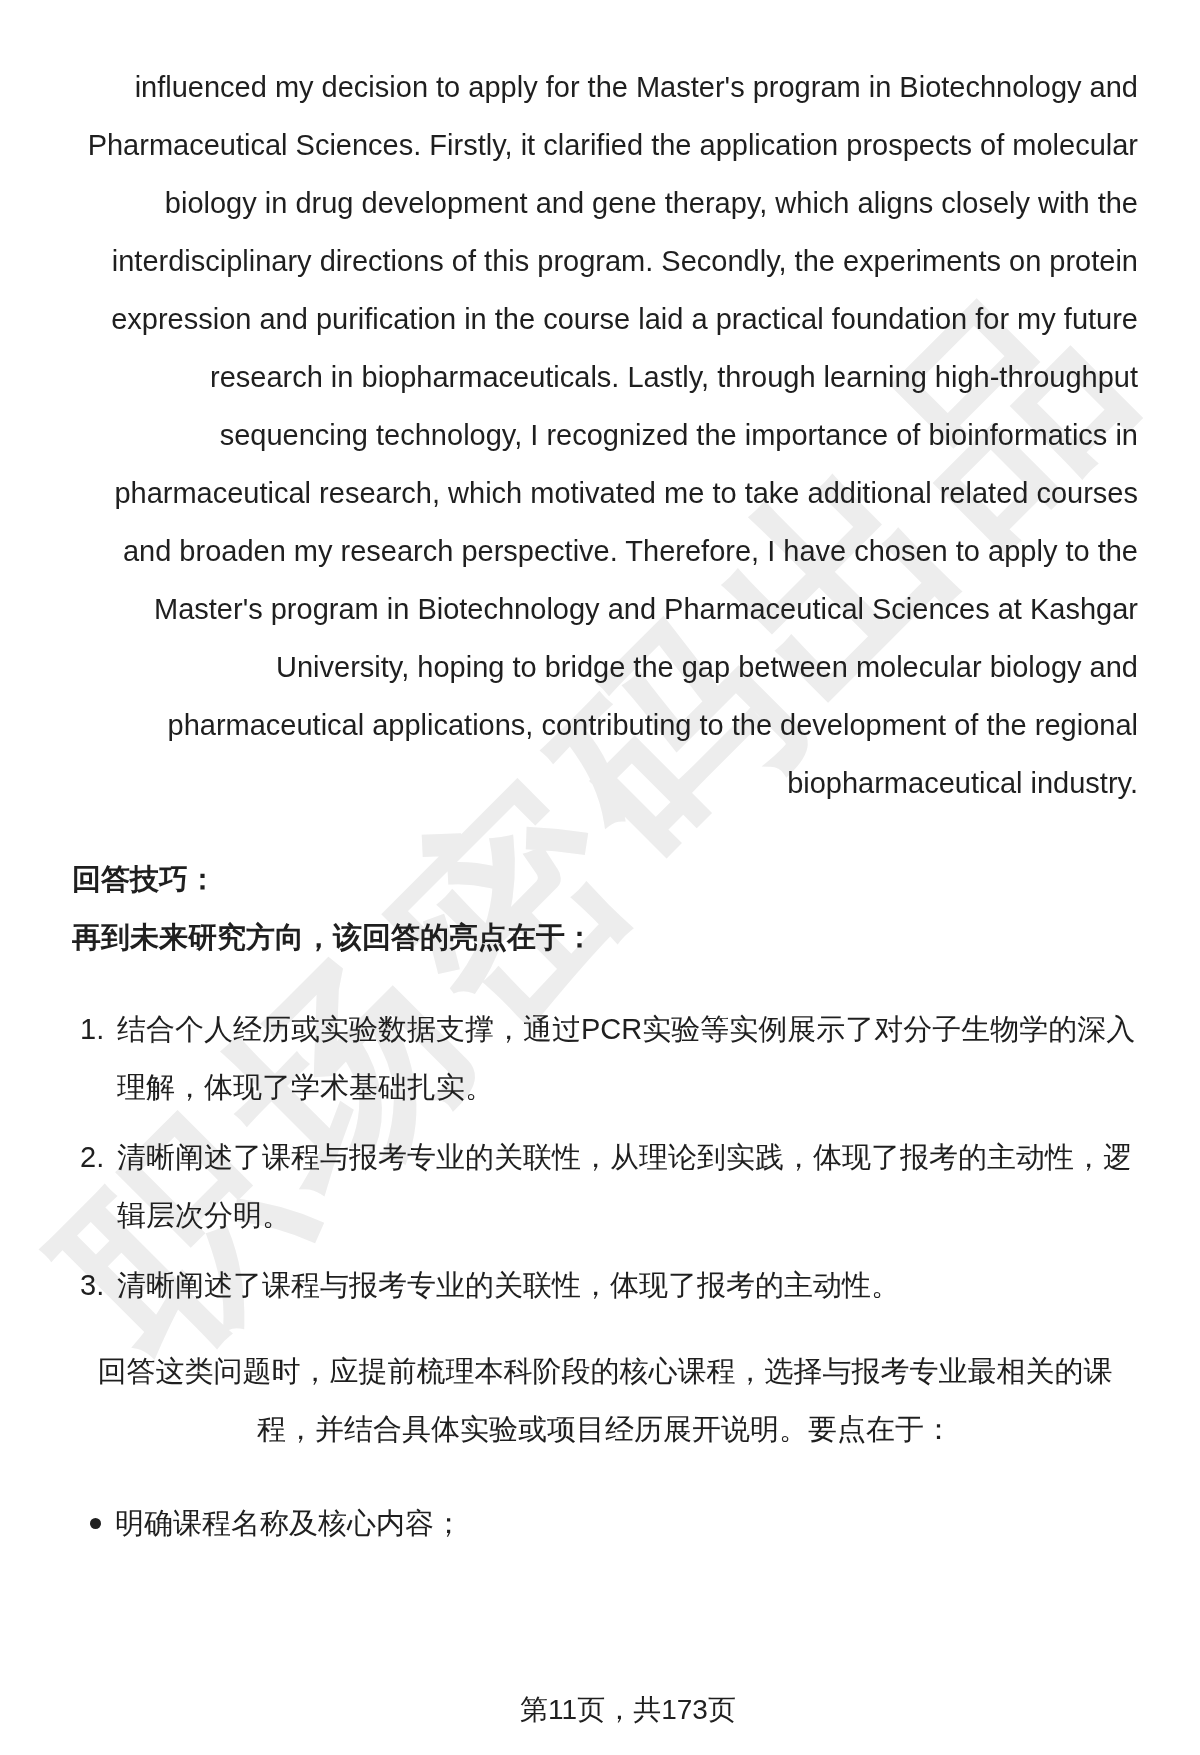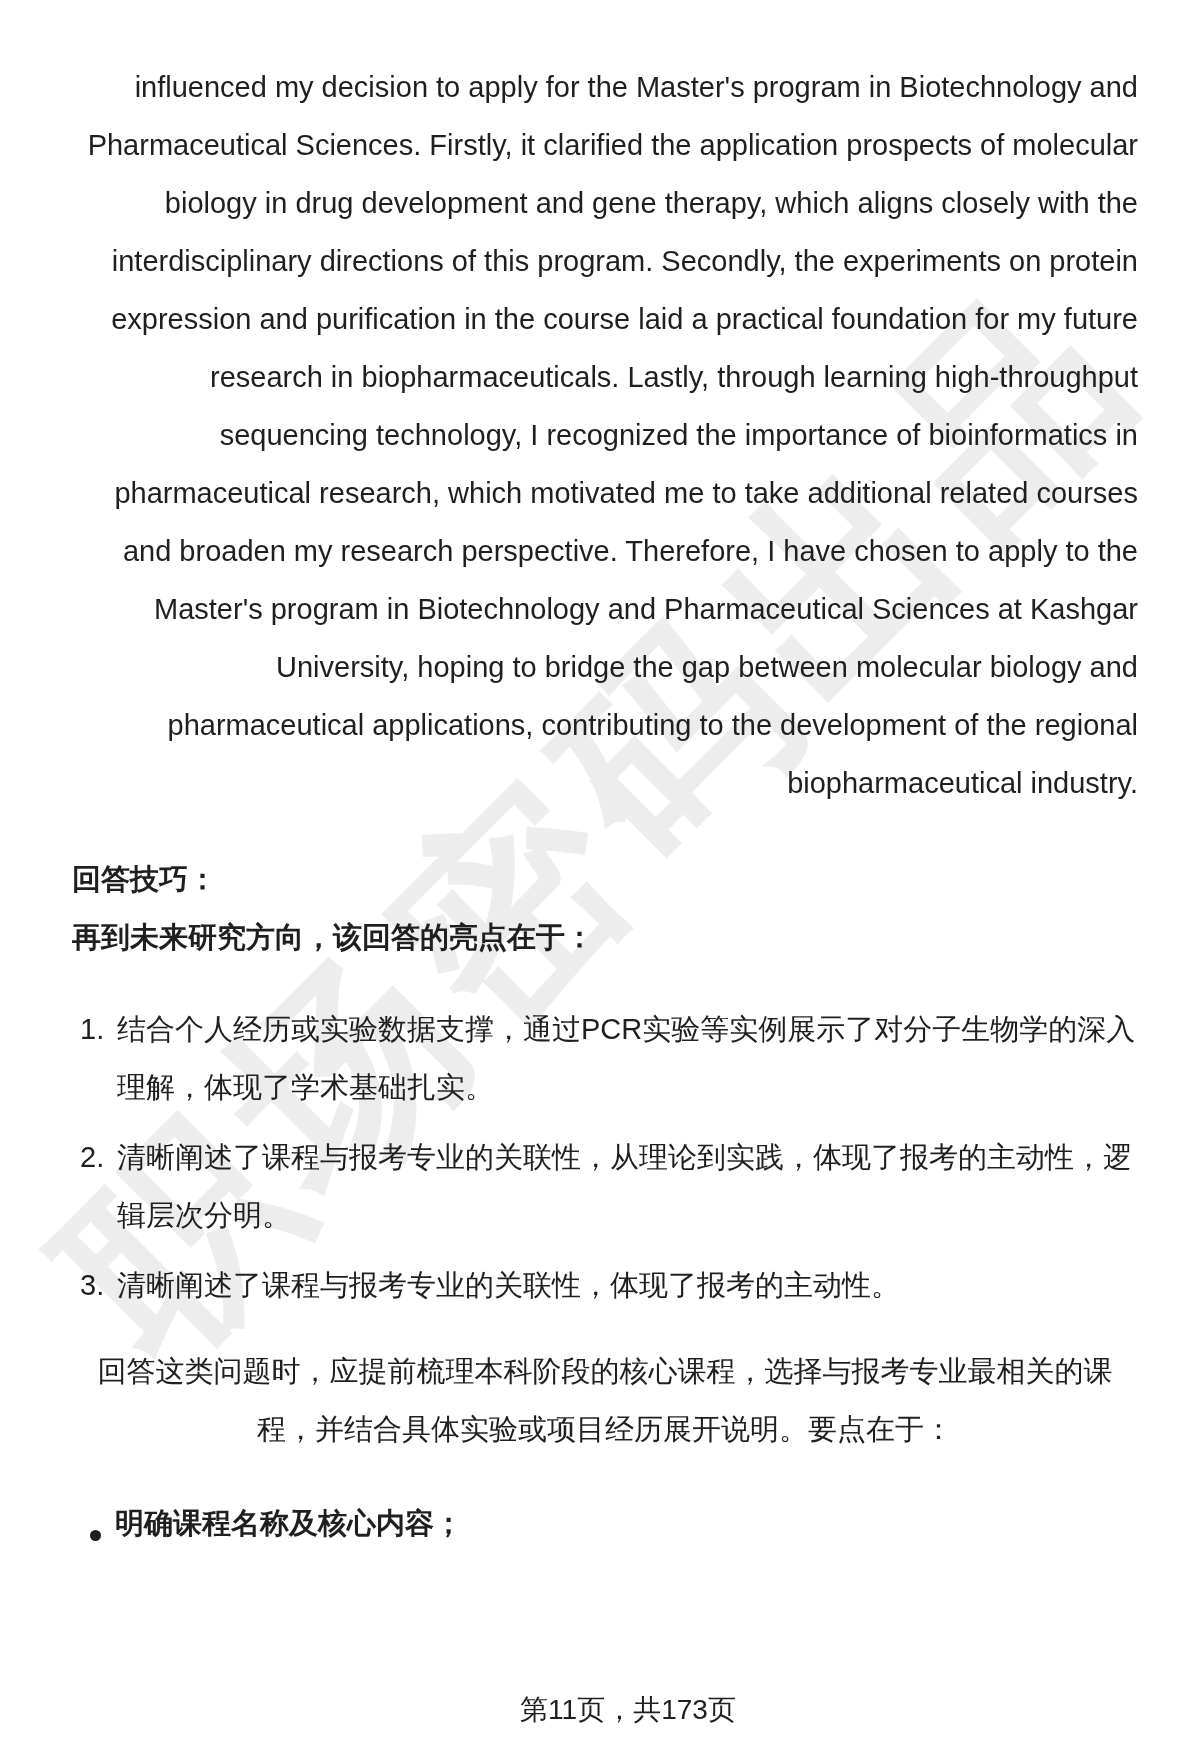--- a/index.html
+++ b/index.html
@@ -73,23 +73,22 @@
     margin: 28px 0 0 0;
     text-align: center;
   }
   .bullet-list {
     list-style: none;
     margin: 36px 0 0 0;
     padding: 0 0 0 18px;
   }
   .bullet-list li {
     display: flex;
-    align-items: center;
+    align-items: flex-start;
     margin-bottom: 3px;
-    font-weight: bold;
   }
   .bullet-dot {
     flex: none;
     width: 11px;
     height: 11px;
     border-radius: 50%;
     background: #1f1f1f;
     margin: 24px 14px 0 0;
   }
   .footer {

